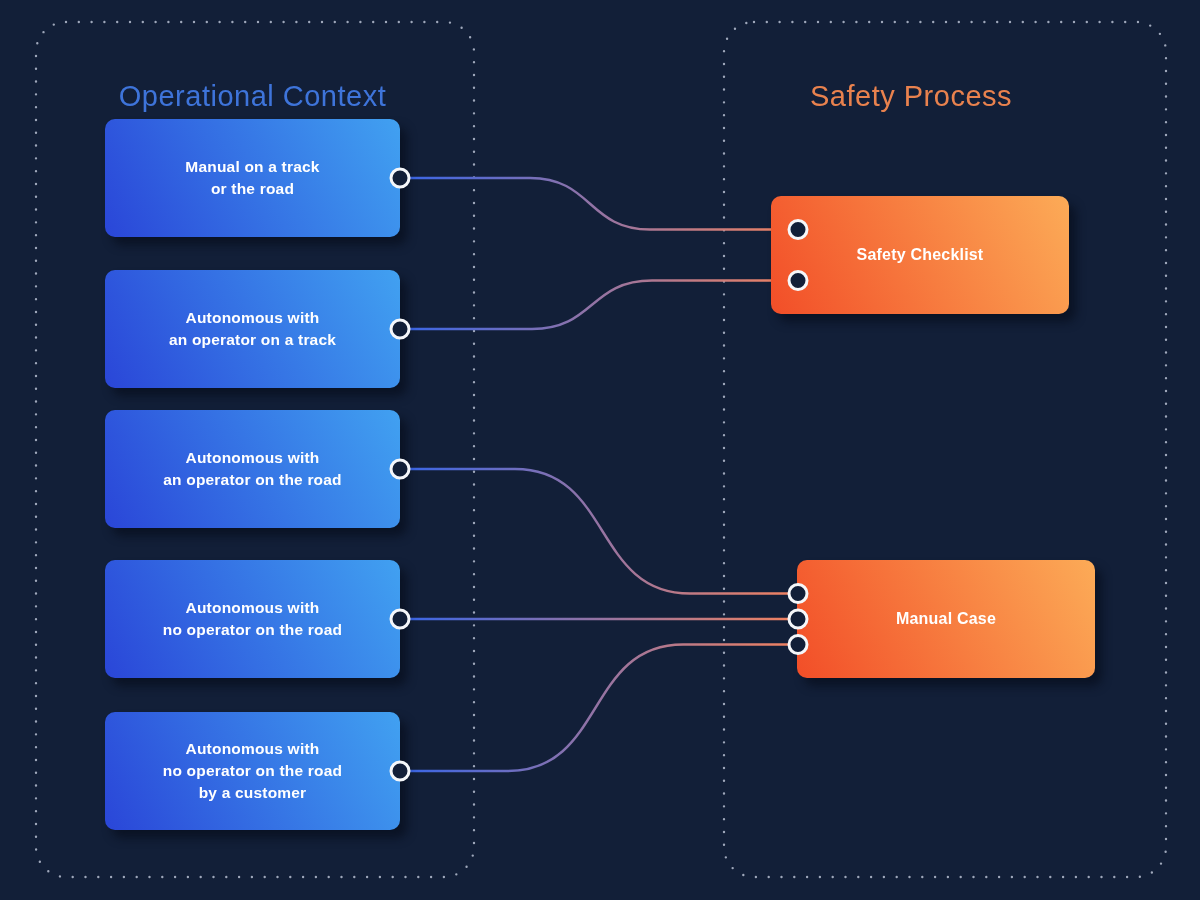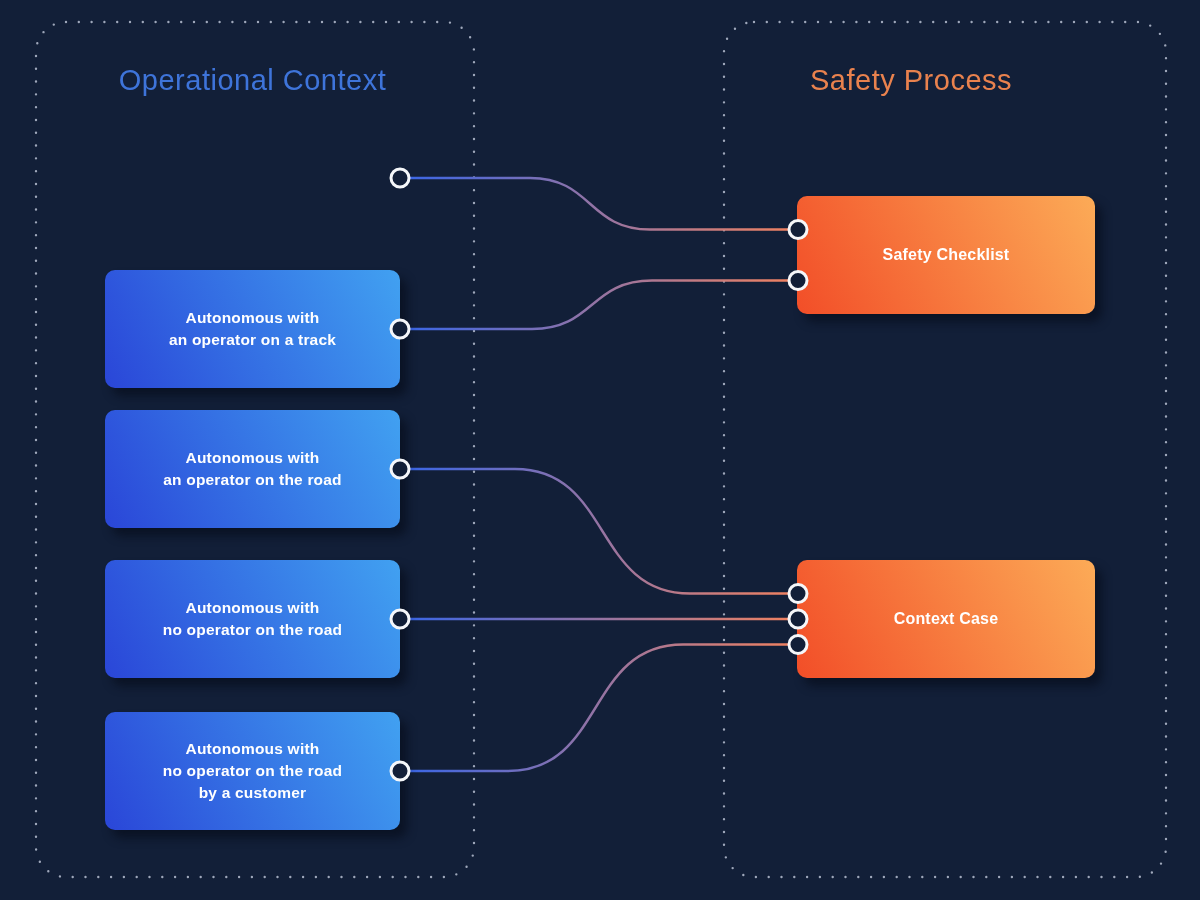--- a/index.html
+++ b/index.html
@@ -31,20 +31,21 @@
     left: 0; top: 0;
     width: 1200px; height: 900px;
     pointer-events: none;
   }
   .panel-title {
     position: absolute;
     text-align: center;
     font-size: 29px;
     font-weight: 500;
     letter-spacing: 0.5px;
+    margin-top: 16px;
   }
   .panel-title.blue   { color: var(--title-blue); }
   .panel-title.orange { color: var(--title-orange); }
   .node {
     position: absolute;
     width: 295px;
     height: 118px;
     border-radius: 10px;
     display: flex;
     align-items: center;
@@ -89,32 +90,34 @@
     <path class="link" d="M410 178 H530 C592 178 588 229.5 650 229.5 H788"></path>
     <path class="link" d="M410 329 H532 C594 329 590 280.5 652 280.5 H788"></path>
     <path class="link" d="M410 469 H515 C612 469 593 593.5 690 593.5 H788"></path>
     <path class="link" d="M410 619 H788"></path>
     <path class="link" d="M410 771 H508 C605 771 586 644.5 683 644.5 H788"></path>
   </svg>
 
   <div class="panel-title blue" style="left:105px; top:64px; width:295px;">Operational Context</div>
   <div class="panel-title orange" style="left:762px; top:64px; width:298px;">Safety Process</div>
 
+  <div class="node blue" style="left:105px; top:119px;">Manual on a track
+or the road</div>
   <div class="node blue" style="left:105px; top:270px;">Autonomous with
 an operator on a track</div>
   <div class="node blue" style="left:105px; top:410px;">Autonomous with
 an operator on the road</div>
   <div class="node blue" style="left:105px; top:560px;">Autonomous with
 no operator on the road</div>
   <div class="node blue" style="left:105px; top:712px;">Autonomous with
 no operator on the road
 by a customer</div>
 
-  <div class="node orange" style="left:797px; top:196px;">Safety Checklist</div>
-  <div class="node orange" style="left:797px; top:560px;">Context Case</div>
+  <div class="node orange" style="left:771px; top:196px;">Safety Checklist</div>
+  <div class="node orange" style="left:797px; top:560px;">Manual Case</div>
 
   <svg class="overlay-svg" viewBox="0 0 1200 900">
     <circle class="port" cx="400" cy="178" r="9"></circle>
     <circle class="port" cx="400" cy="329" r="9"></circle>
     <circle class="port" cx="400" cy="469" r="9"></circle>
     <circle class="port" cx="400" cy="619" r="9"></circle>
     <circle class="port" cx="400" cy="771" r="9"></circle>
     <circle class="port" cx="798" cy="229.5" r="9"></circle>
     <circle class="port" cx="798" cy="280.5" r="9"></circle>
     <circle class="port" cx="798" cy="593.5" r="9"></circle>

